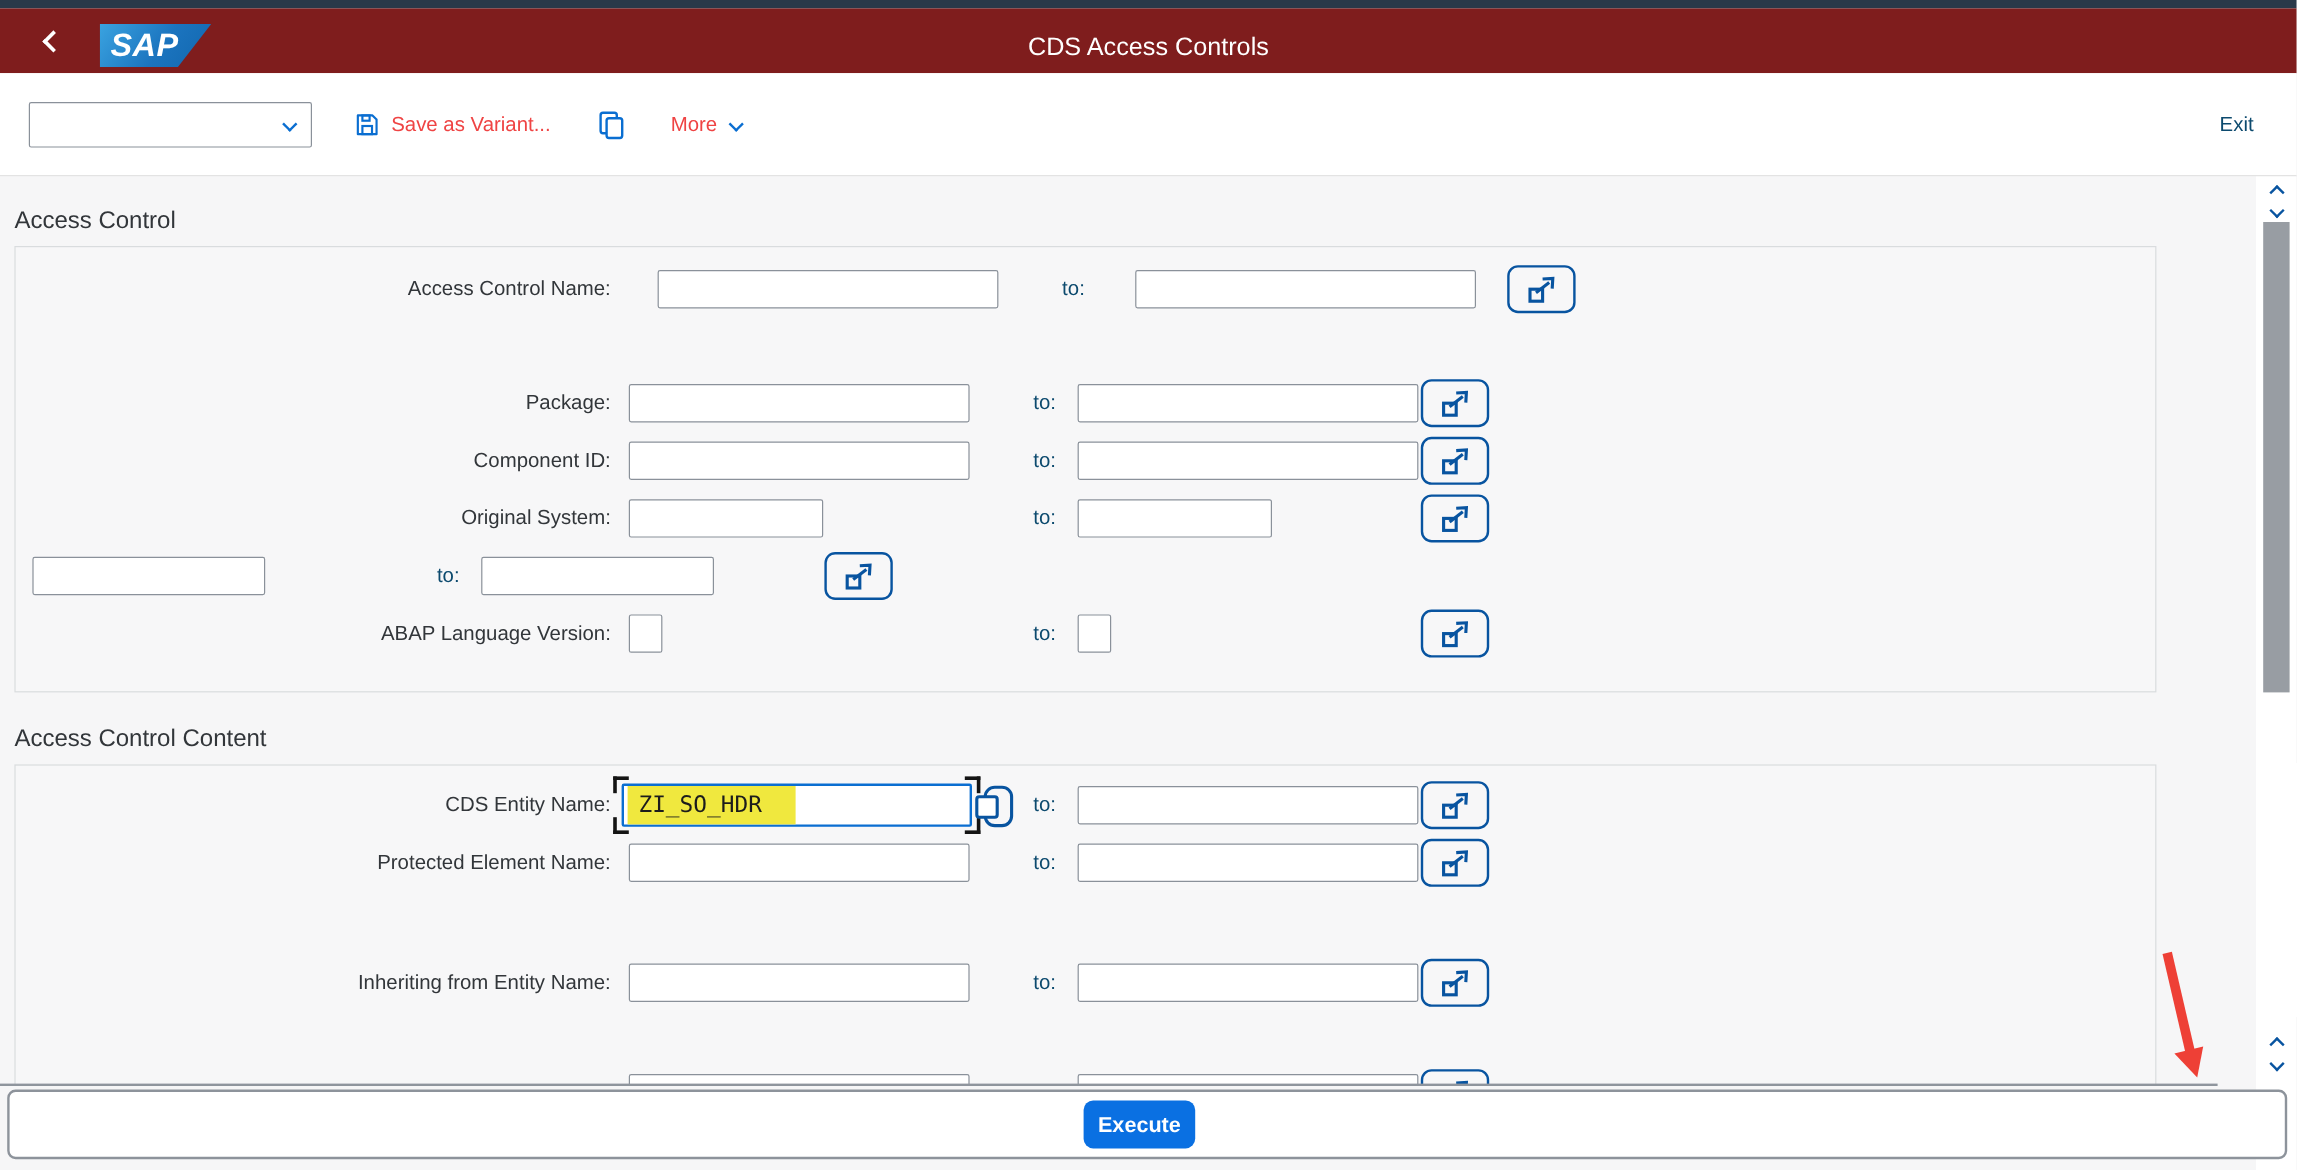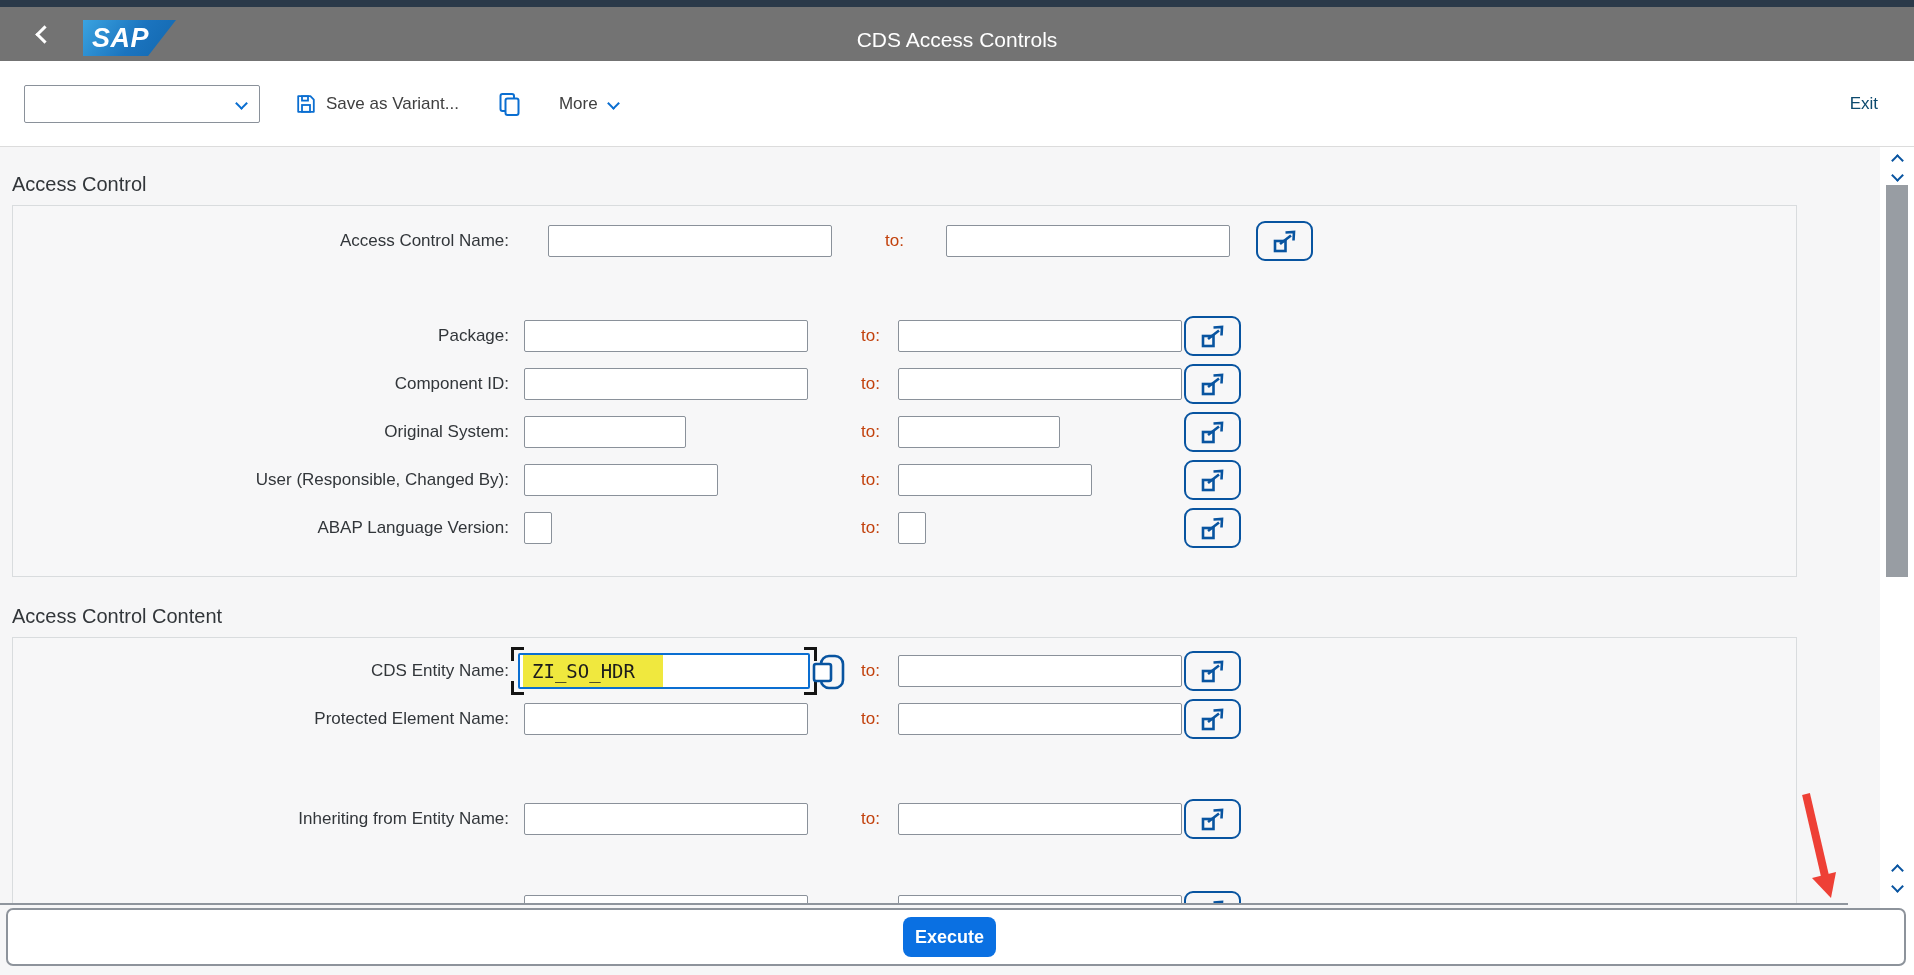--- a/index.html
+++ b/index.html
@@ -2,21 +2,21 @@
 <html><head>
 <meta charset="utf-8">
 <style>
   * { box-sizing: border-box; }
   html,body { margin:0; padding:0; background:#e9eaec; }
   body { font-family:"Liberation Sans", sans-serif; }
   .screen { position:relative; width:1914px; height:975px; background:#f6f6f7; overflow:hidden; }
 
   
   .shell-strip { position:absolute; left:0; top:0; width:100%; height:7px; background:#2a3949; }
-  .shell { position:absolute; left:0; top:7px; width:100%; height:54px; background:#737373; }
+  .shell { position:absolute; left:0; top:7px; width:100%; height:54px; background:#7f1d1d; }
   .back-btn { position:absolute; left:30px; top:13px; width:28px; height:28px; display:flex; align-items:center; justify-content:center; cursor:pointer; background:transparent; border:none; }
   .chev { display:inline-block; width:13px; height:13px; }
   .chev-left  { border-left:3px solid #fff; border-bottom:3px solid #fff; transform:rotate(45deg); }
   .chev-down-b{ width:9px; height:9px; border-right:2.5px solid #0a6ed1; border-bottom:2.5px solid #0a6ed1; transform:rotate(45deg); }
   .chev-up-b  { width:9px; height:9px; border-right:2.5px solid #0854a0; border-bottom:2.5px solid #0854a0; transform:rotate(-135deg); }
   .chev-dn-s  { width:9px; height:9px; border-right:2.5px solid #0854a0; border-bottom:2.5px solid #0854a0; transform:rotate(45deg); }
   .sap-logo { position:absolute; left:83px; top:13px; width:93px; height:36px;
               background:linear-gradient(125deg,#3aa3e0 0%,#1b74bf 55%,#1267ae 100%);
               clip-path:polygon(0 0,100% 0,70% 100%,0 100%);
               display:flex; align-items:center; }
@@ -24,36 +24,36 @@
   .shell-title { position:absolute; left:0; top:0; width:100%; height:66px; display:flex; align-items:center; justify-content:center;
                  color:#ffffff; font-size:21px; font-weight:500; pointer-events:none; }
 
   
   .toolbar { position:absolute; left:0; top:61px; width:100%; height:86px; background:#fff; border-bottom:1px solid #dcdcdc;
              display:flex; align-items:center; }
   .variant-select { position:relative; margin-left:24px; width:236px; height:38px; background:#fff;
                     border:1px solid #8a919a; border-radius:2px; cursor:pointer; }
   .variant-select .chev-down-b { position:absolute; right:13px; top:13px; }
   .tb-btn { display:flex; align-items:center; gap:9px; background:none; border:none; cursor:pointer;
-            color:#404040; font-size:17px; font-family:"Liberation Sans",sans-serif; padding:0; }
+            color:#ef4444; font-size:17px; font-family:"Liberation Sans",sans-serif; padding:0; }
   .save-variant { margin-left:35px; }
   .copy-btn { margin-left:38px; }
   .more-btn { margin-left:38px; gap:11px; }
   .exit-link { margin-left:auto; margin-right:36px; color:#0c4a6e; font-size:17px; text-decoration:none; cursor:pointer; }
 
   
   .content { position:absolute; left:0; top:147px; width:1880px; height:758px; background:#f6f6f7; overflow:hidden; }
   .sec-title { position:absolute; left:12px; font-size:20px; color:#32363a; }
   .panel { position:absolute; left:12px; width:1785px; background:#f7f7f8; border:1px solid #d9dcde; }
 
   .frow { position:absolute; left:12px; height:32px; display:flex; align-items:center; }
   .lbl   { width:497px; text-align:right; font-size:17px; color:#32363a; white-space:nowrap; }
   .slot1 { position:relative; width:389px; height:36px; }
   .slot1 > .in { position:absolute; left:15px; top:2px; }
-  .to    { position:absolute; right:18px; top:8px; font-size:17px; color:#c2410c; }
+  .to    { position:absolute; right:18px; top:8px; font-size:17px; color:#0c4a6e; }
   .slot2 { position:relative; width:286px; height:36px; }
   .slot2 > .in { position:absolute; left:0; top:2px; }
   .in { height:32px; border:1px solid #8a919a; border-radius:2px; background:#fff; font-family:"DejaVu Sans Mono",monospace; font-size:17px; padding:0 6px; }
   .w-std { width:284px; } .w-sm { width:162px; } .w-md { width:194px; } .w-xs { width:28px; padding:0 2px; }
   .rbtn { width:57px; height:40px; border:2px solid #0854a0; border-radius:9px; background:transparent; cursor:pointer;
           display:flex; align-items:center; justify-content:center; padding:0; }
 
   
   .focus-wrap { position:absolute; left:9px; top:0px; width:292px; height:36px; border:2px solid #0a6ed1; border-radius:2px;
                 background:#fff; display:flex; align-items:center; cursor:text; }
@@ -195,21 +195,20 @@
       <button class="rbtn">
         <svg width="28" height="26" viewBox="0 0 28 26">
           <rect x="4" y="13" width="10.5" height="10" fill="none" stroke="#0854a0" stroke-width="2.6"></rect>
           <line x1="9" y1="16" x2="20" y2="7.5" stroke="#0854a0" stroke-width="2.6"></line>
           <path d="M14.5 4.5 L23 4 L22.5 12.5" fill="none" stroke="#0854a0" stroke-width="2.6"></path>
         </svg>
       </button>
     </div>
 
     <div class="frow" style="top:317px;">
-      <div class="lbl">User (Responsible, Changed By):</div>
       <div class="slot1">
         <input class="in w-md" style="">
         <span class="to">to:</span>
       </div>
       <div class="slot2">
           <input class="in w-md" style="">
         </div>
       <button class="rbtn">
         <svg width="28" height="26" viewBox="0 0 28 26">
           <rect x="4" y="13" width="10.5" height="10" fill="none" stroke="#0854a0" stroke-width="2.6"></rect>

